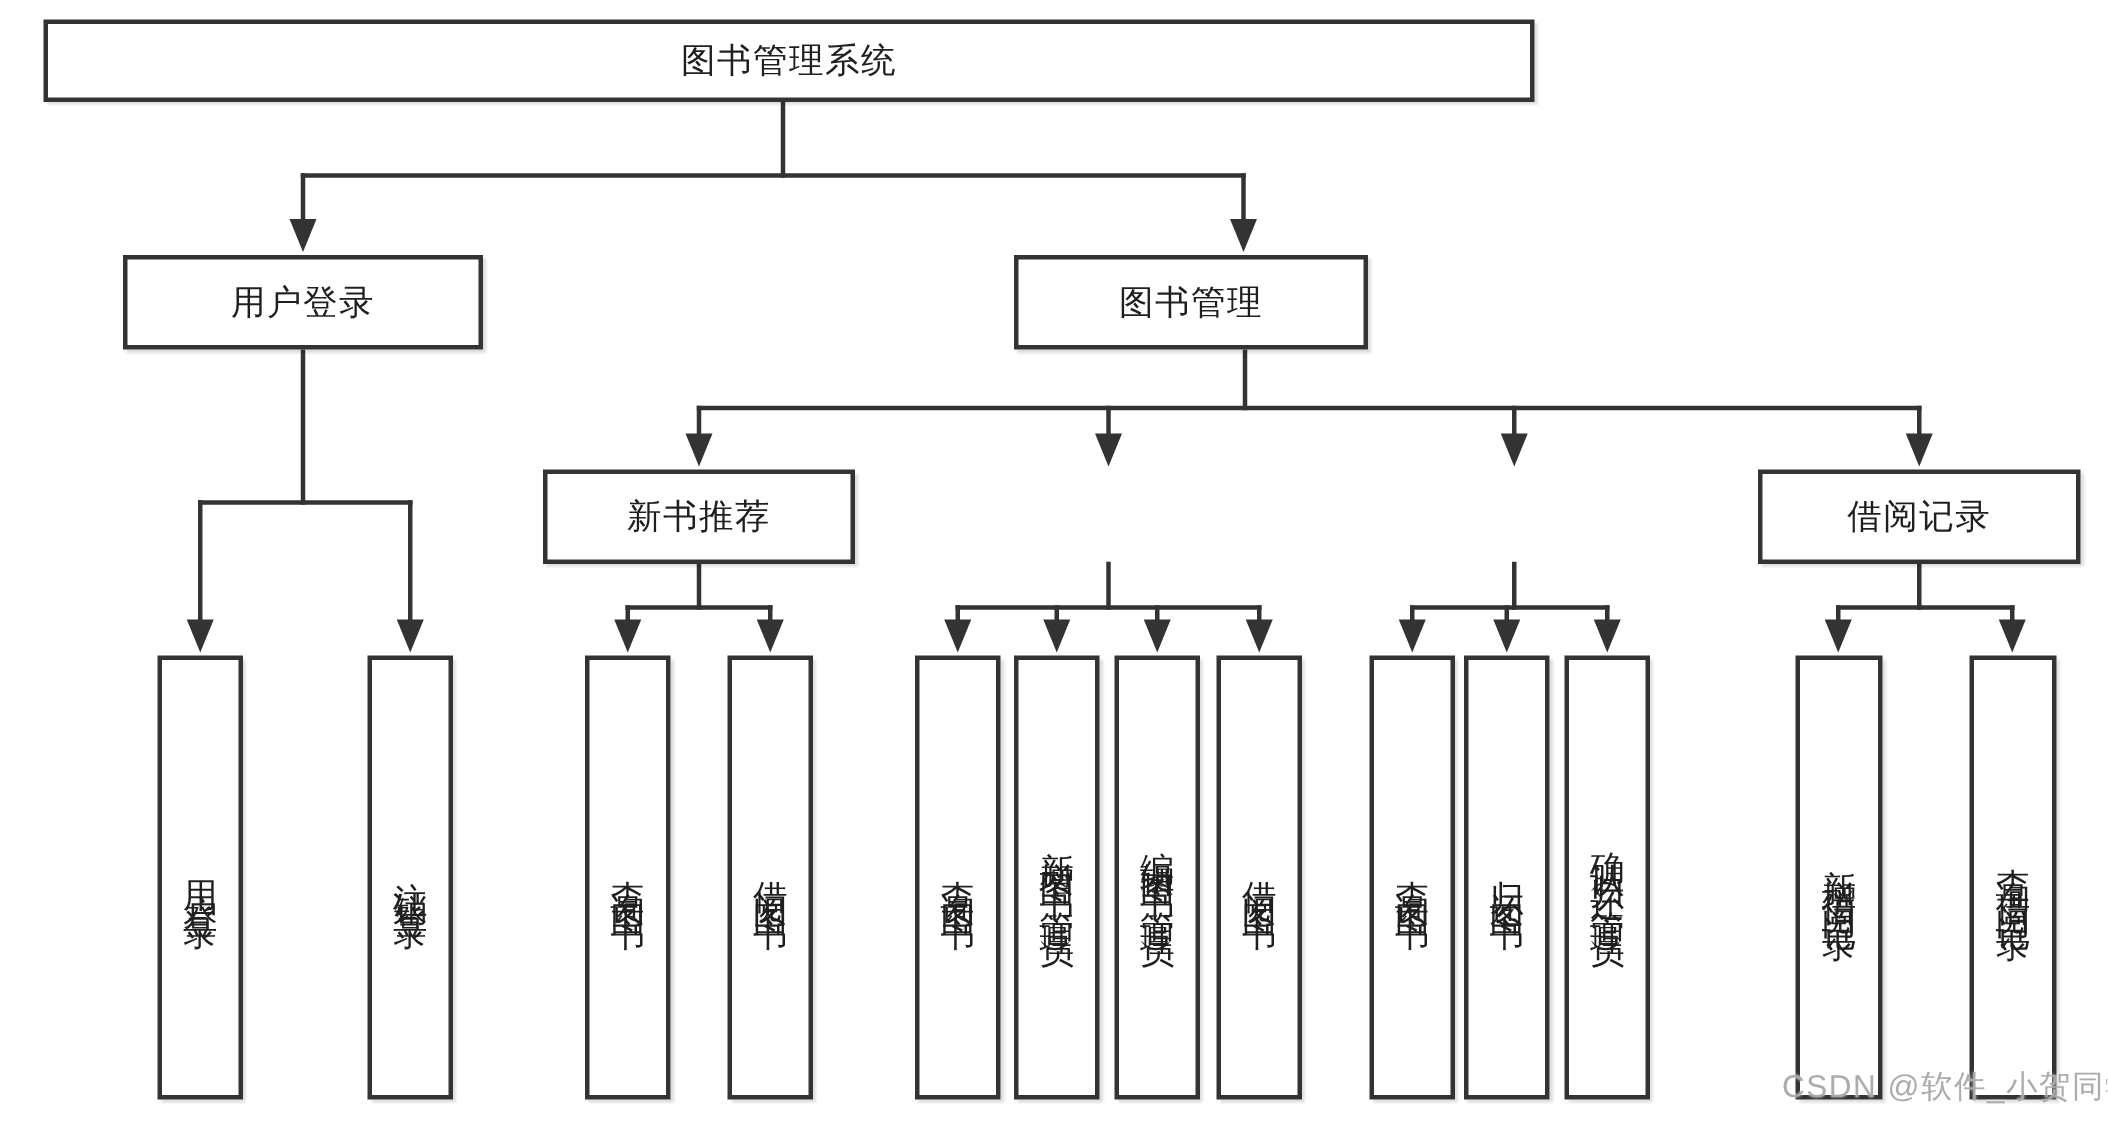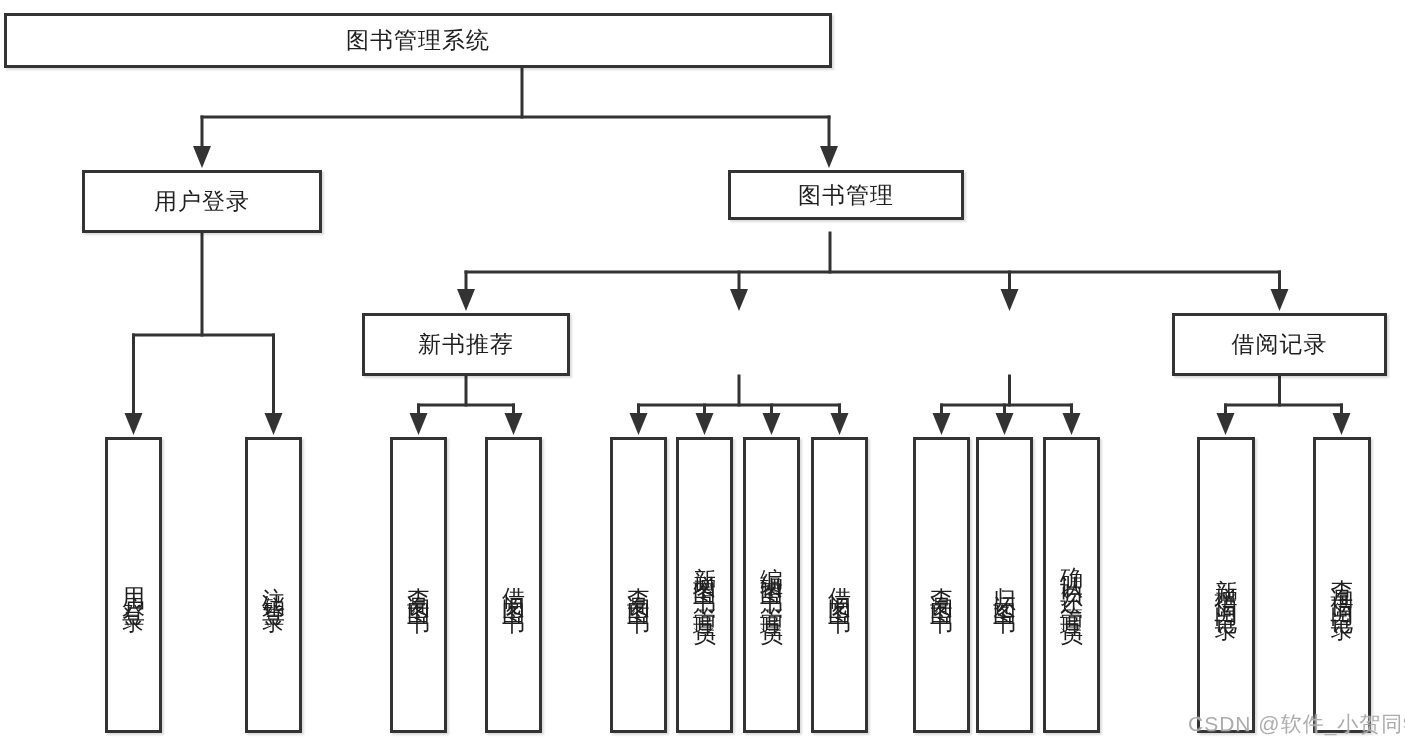--- a/index.html
+++ b/index.html
@@ -95,28 +95,28 @@
       <line x1="1004.5" y1="405" x2="1004.5" y2="417" stroke="#333333" stroke-width="3" stroke-linecap="square"></line>
       <polygon points="995.5,413 1013.5,413 1004.5,435" fill="#333333"></polygon>
       <line x1="1071.5" y1="405" x2="1071.5" y2="417" stroke="#333333" stroke-width="3" stroke-linecap="square"></line>
       <polygon points="1062.5,413 1080.5,413 1071.5,435" fill="#333333"></polygon>
       <line x1="1225.5" y1="405" x2="1225.5" y2="417" stroke="#333333" stroke-width="3" stroke-linecap="square"></line>
       <polygon points="1216.5,413 1234.5,413 1225.5,435" fill="#333333"></polygon>
       <line x1="1341.5" y1="405" x2="1341.5" y2="417" stroke="#333333" stroke-width="3" stroke-linecap="square"></line>
       <polygon points="1332.5,413 1350.5,413 1341.5,435" fill="#333333"></polygon>
     </svg>
 
-  <div class="box" style="left:4px;top:13px;width:828px;height:55px">
+  <div class="box" style="left:29px;top:13px;width:994px;height:55px">
     <span>图书管理系统</span>
   </div>
 
   <div class="box" style="left:82px;top:170px;width:240px;height:63px">
     <span>用户登录</span>
   </div>
-  <div class="box" style="left:728px;top:170px;width:236px;height:50px">
+  <div class="box" style="left:676px;top:170px;width:236px;height:63px">
     <span>图书管理</span>
   </div>
 
   <div class="box" style="left:362px;top:313px;width:208px;height:63px">
     <span>新书推荐</span>
   </div>
   <div class="box" style="left:1172px;top:313px;width:215px;height:63px">
     <span>借阅记录</span>
   </div>
 

